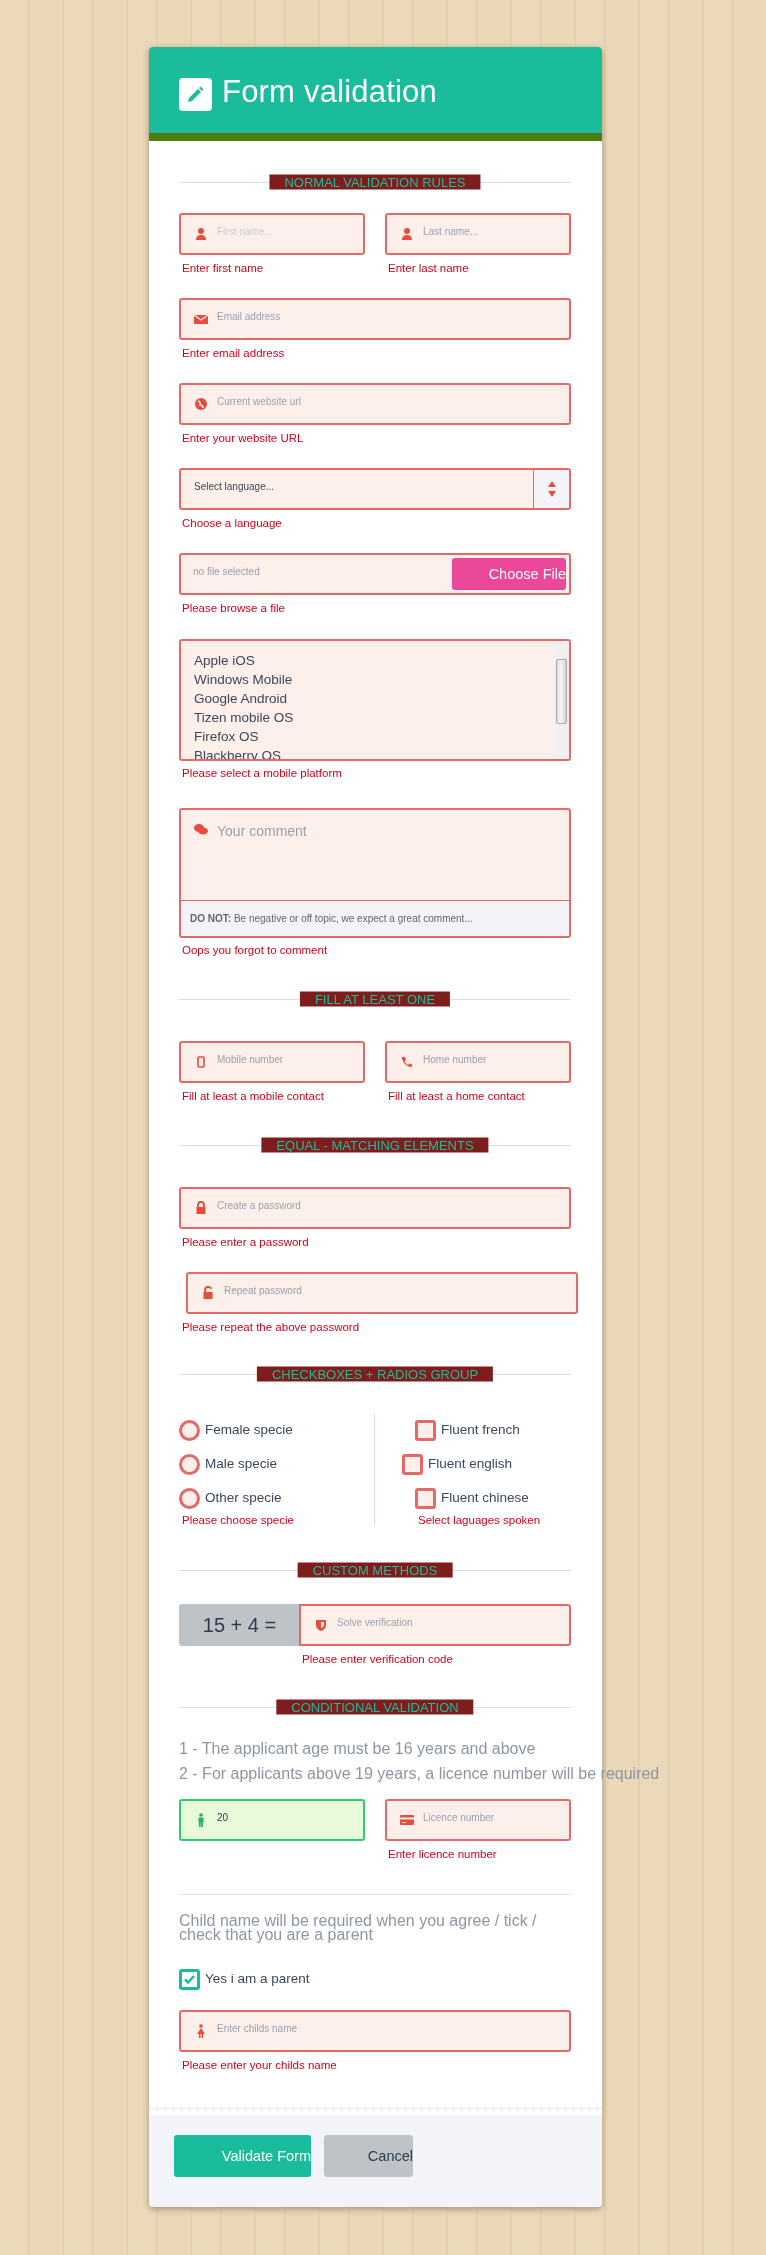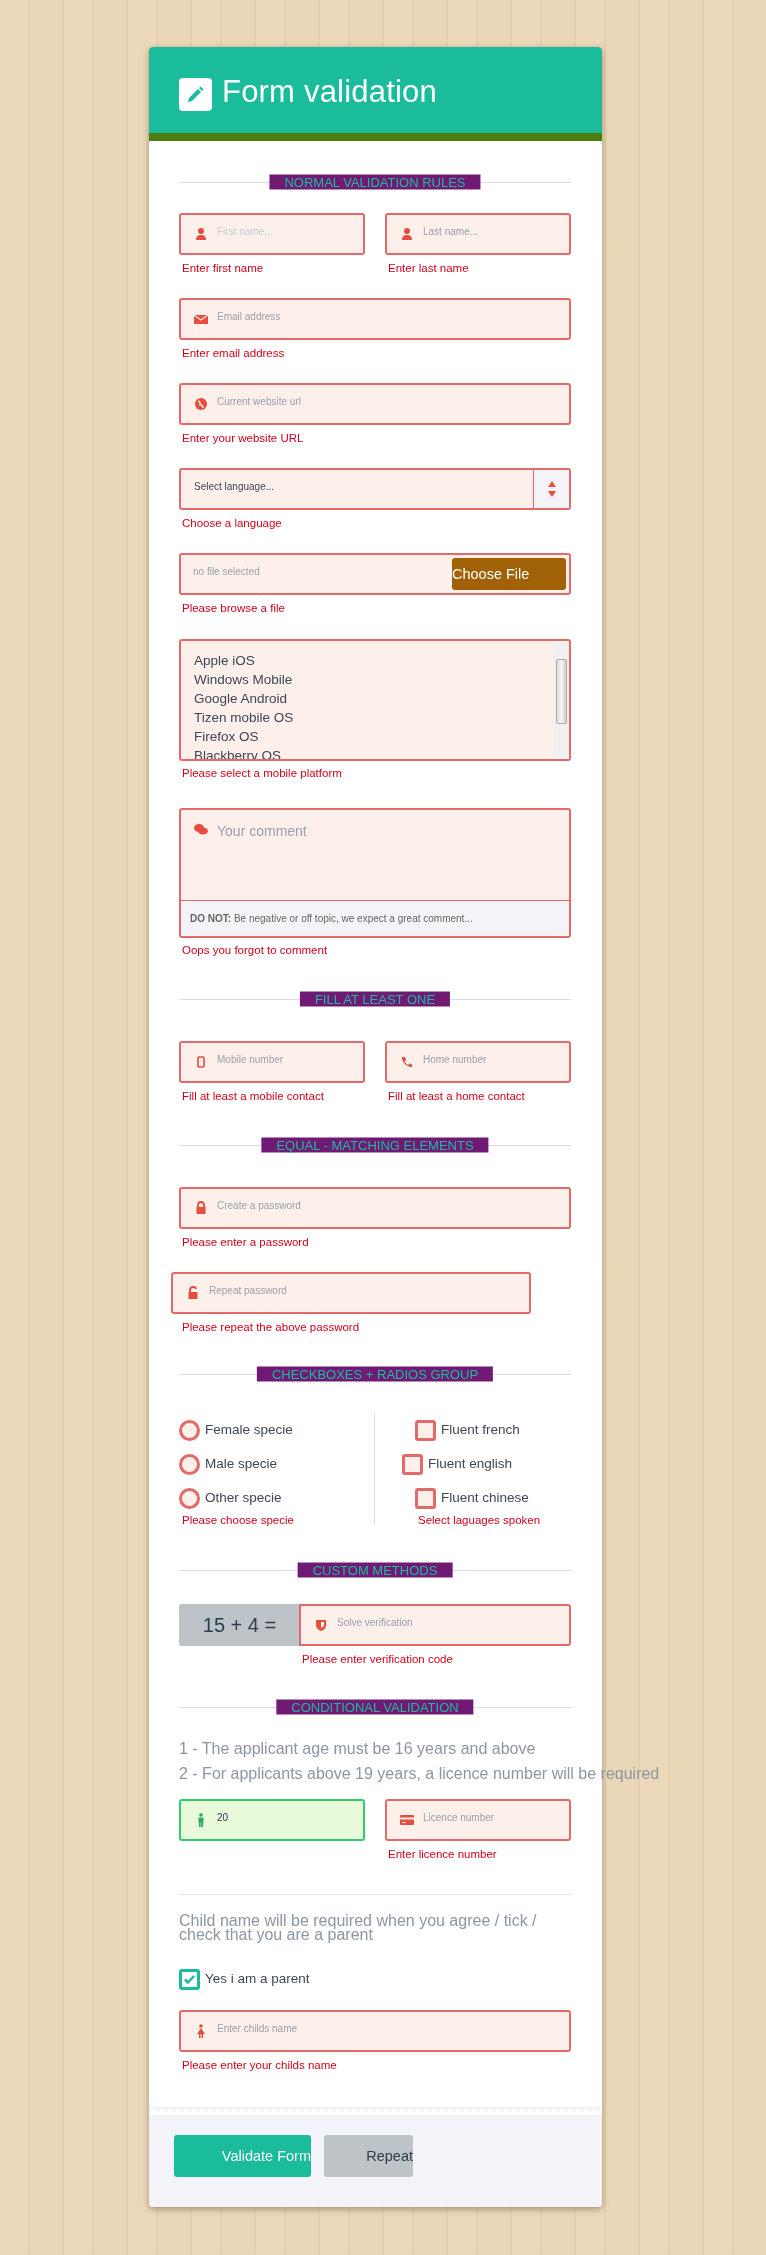--- a/index.html
+++ b/index.html
@@ -6,27 +6,27 @@
 html,body{width:766px;height:2255px}
 body{font-family:"Liberation Sans",sans-serif;background:#e9d6b4;position:relative;overflow:hidden;
 background-image:repeating-linear-gradient(90deg,rgba(255,255,255,0.08) 0 28px,rgba(160,120,70,0.06) 28px 30px,rgba(255,255,255,0.04) 30px 62px,rgba(150,110,60,0.05) 62px 64px);}
 .card{position:absolute;left:149px;top:47px;width:453px;height:2160px;background:#fff;border-radius:4px;box-shadow:0 2px 6px rgba(80,50,20,0.45);}
 .header{height:94px;background:#1abc9c;border-radius:4px 4px 0 0;border-bottom:8px solid #4d7c0f;position:relative}
 .header .hicon{position:absolute;left:30px;top:31px;width:33px;height:33px;background:#fff;border-radius:4px}
 .header .hicon svg{position:absolute;left:6px;top:6px}
 .header h1{position:absolute;left:73px;top:27px;color:#fff;font-weight:normal;font-size:31px;letter-spacing:0.2px}
 .divider{position:absolute;left:30px;right:30px;height:1px}
 .divider .line{position:absolute;top:0;left:0;right:0;height:1px;background:#dcdce6}
-.divider span{position:absolute;left:50%;transform:translate(-50%,-50%);top:0;background:#701a75;padding:0 15px;color:#1abc9c;font-size:13px;white-space:nowrap}
+.divider span{position:absolute;left:50%;transform:translate(-50%,-50%);top:0;background:#7f1d1d;padding:0 15px;color:#1abc9c;font-size:13px;white-space:nowrap}
 .field{position:absolute;height:42px;border:2px solid #e46a6a;border-radius:3px;background:#fdefe9}
 .field .ic{position:absolute;left:12px;top:11px;width:16px;height:16px}
 .field .ph{position:absolute;left:36px;top:11px;font-size:10px;color:#9aa1ad}
 .err{position:absolute;font-size:11.5px;color:#d0021b}
 .sel-arrow{position:absolute;right:0;top:0;bottom:0;width:36px;background:#f4f4f8;border-left:1px solid #e46a6a}
-.choose{position:absolute;right:3px;top:3px;width:114px;height:32px;background:#a16207;border-radius:3px;color:#fff;font-size:14.5px;text-align:left;line-height:32px}
+.choose{position:absolute;right:3px;top:3px;width:114px;height:32px;background:#ec4899;border-radius:3px;color:#fff;font-size:14.5px;text-align:right;line-height:32px}
 .listbox{position:absolute;height:122px;border:2px solid #e46a6a;border-radius:3px;background:#fdefe9;overflow:hidden}
 .listbox ul{list-style:none;position:absolute;left:13px;top:10px}
 .listbox li{font-size:13.5px;color:#3c4758;line-height:19px}
 .scroll{position:absolute;right:0;top:0;width:15px;bottom:0;background:#f0f0f0}
 .scroll .thumb{position:absolute;left:2px;right:2px;top:18px;height:65px;background:linear-gradient(90deg,#ddd,#f5f5f5,#ccc);border:1px solid #aaa;border-radius:2px}
 .textarea{position:absolute;height:130px;border:2px solid #e46a6a;border-radius:3px;background:#fdefe9}
 .textarea .note{position:absolute;left:0;right:0;bottom:0;height:36px;background:#f4f4f8;border-top:1px solid #e46a6a;font-size:10px;color:#666;padding:12px 9px}
 .opt{position:absolute;height:22px;font-size:13.5px;color:#3c4758}
 .radio{position:absolute;left:0;top:0;width:21px;height:21px;border:3px solid #e46a6a;border-radius:50%;background:#fdefe9}
 .cbox{position:absolute;left:0;top:0;width:21px;height:21px;border:3px solid #e46a6a;border-radius:3px;background:#fdefe9}
@@ -167,21 +167,21 @@
 
 <div class="field" style="left:179px;top:1187px;width:392px">
   <svg class="ic" viewBox="0 0 16 16">
       <path d="M5 7 L5 5 Q5 2 8 2 Q11 2 11 5 L11 7" stroke="#e74c3c" stroke-width="1.8" fill="none"></path>
       <rect x="3.5" y="7" width="9" height="7" fill="#e74c3c"></rect>
     </svg>
   <span class="ph">Create a password</span>
 </div>
 <div class="err" style="left:182px;top:1236px">Please enter a password</div>
 
-<div class="field" style="left:171px;top:1272px;width:360px">
+<div class="field" style="left:186px;top:1272px;width:392px">
   <svg class="ic" viewBox="0 0 16 16">
       <path d="M5 7 L5 5 Q5 2 8 2 Q11 2 11 4" stroke="#e74c3c" stroke-width="1.8" fill="none"></path>
       <rect x="3.5" y="7" width="9" height="7" fill="#e74c3c"></rect>
     </svg>
   <span class="ph">Repeat password</span>
 </div>
 <div class="err" style="left:182px;top:1321px">Please repeat the above password</div>
 
 <div class="divider" style="top:1374px;left:179px;right:195px">
     <div class="line"></div>
@@ -281,15 +281,15 @@
       <rect x="8.5" y="10" width="1.5" height="5" fill="#e74c3c"></rect>
     </svg>
   <span class="ph">Enter childs name</span>
 </div>
 <div class="err" style="left:182px;top:2059px">Please enter your childs name</div>
 
 <div style="position:absolute;left:149px;top:2115px;width:453px;height:92px">
   <div class="footer" style="height:92px">
     <div class="zig"></div>
     <div class="btn btn-primary">Validate Form</div>
-    <div class="btn btn-secondary">Repeat</div>
+    <div class="btn btn-secondary">Cancel</div>
   </div>
 </div>
 
 </body></html>

